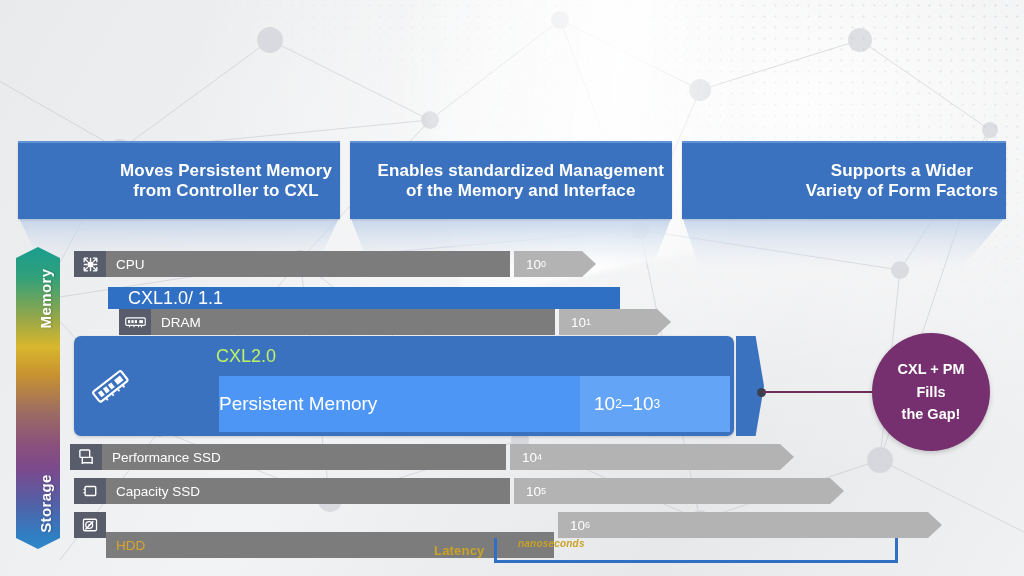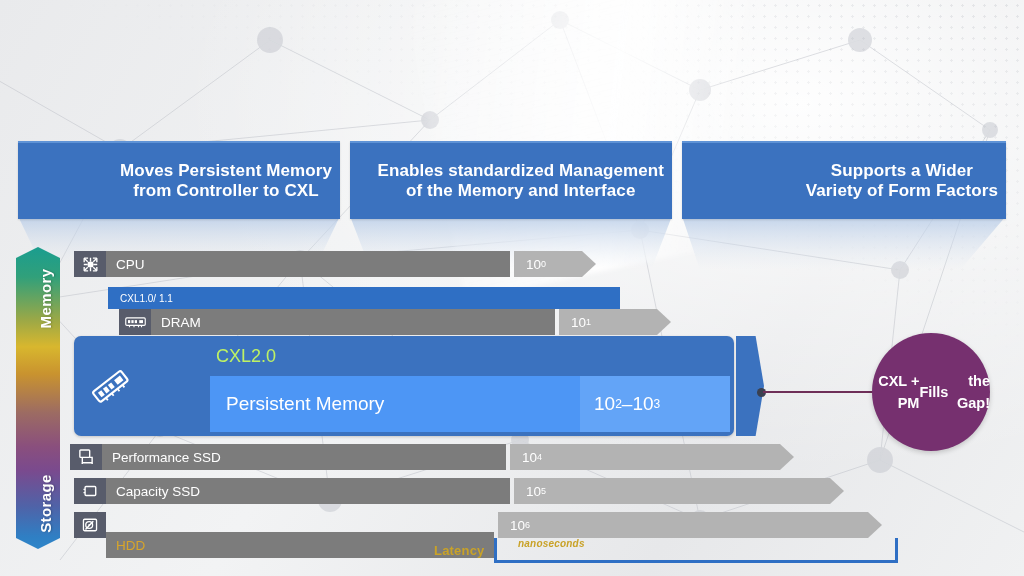--- a/index.html
+++ b/index.html
@@ -77,56 +77,56 @@
   .val{
     height:26px;background:#b3b3b3;color:#fff;display:flex;align-items:center;
     font-size:13.5px;padding-left:12px;box-sizing:border-box;white-space:nowrap;
     clip-path:polygon(0 0, calc(100% - 14px) 0, 100% 50%, calc(100% - 14px) 100%, 0 100%);
   }
   .val sup{font-size:9px;vertical-align:super;line-height:0;}
 
   
   #cxl1{
     position:absolute;left:108px;top:287px;width:512px;height:22px;background:#2f6fc4;
-    color:#fff;font-size:10px;display:flex;align-items:center;padding-left:12px;
+    color:#fff;font-size:18px;display:flex;align-items:center;padding-left:20px;
     box-sizing:border-box;
   }
 
   
   #cxl2-block{
     position:absolute;left:74px;top:336px;width:660px;height:100px;background:#3b72bf;
     border-radius:7px;box-shadow:0 1px 3px rgba(0,0,0,.18);
   }
   #cxl2-ico{
     position:absolute;left:6px;top:0;width:60px;height:100px;
     display:flex;align-items:center;justify-content:center;color:#fff;
   }
   #cxl2-title{
     position:absolute;left:132px;top:5px;width:524px;height:30px;color:#bef264;
     font-size:18px;display:flex;align-items:center;padding-left:10px;box-sizing:border-box;
   }
   #pm-label{
-    position:absolute;left:136px;top:40px;width:372px;height:56px;background:#4d96f5;
-    color:#fff;font-size:19px;display:flex;align-items:center;padding-left:16px;box-sizing:border-box;
+    position:absolute;left:145px;top:40px;width:372px;height:56px;background:#4d96f5;
+    color:#fff;font-size:19px;display:flex;align-items:center;box-sizing:border-box;
   }
   #pm-val{
     position:absolute;left:506px;top:40px;width:150px;height:56px;background:#63a4f7;
     color:#fff;font-size:19px;display:flex;align-items:center;padding-left:14px;box-sizing:border-box;
   }
   #pm-val sup{font-size:12px;vertical-align:super;line-height:0;}
   #cxl2-arrow{
     position:absolute;left:736px;top:336px;width:28px;height:100px;background:#3b72bf;
     clip-path:polygon(0 0, 70% 0, 100% 50%, 70% 100%, 0 100%);
   }
 
   
   #callout{
     position:absolute;left:872px;top:333px;width:118px;height:118px;border-radius:50%;
-    background:#76306f;color:#fff;display:flex;flex-direction:row;align-items:center;
-    justify-content:center;font-weight:bold;font-size:14.5px;line-height:1.55;text-align:right;
+    background:#76306f;color:#fff;display:flex;flex-direction:column;align-items:center;
+    justify-content:center;font-weight:bold;font-size:14.5px;line-height:1.55;text-align:center;
     box-shadow:0 2px 5px rgba(0,0,0,.18);
   }
   #connector{position:absolute;left:757px;top:388px;width:120px;height:8px;}
   #connector .line{position:absolute;left:6px;top:3px;width:114px;height:2px;background:#6e2f58;}
   #connector .dot{position:absolute;left:0;top:0;width:9px;height:9px;border-radius:50%;background:#3a4050;}
 
   
   #latency-label{
     position:absolute;left:434px;top:543px;font-size:13px;font-weight:bold;color:#c9a227;
     letter-spacing:.2px;
@@ -336,21 +336,21 @@
 
   <div class="row" style="left:74px;top:512px;">
     <div class="ico">
       <svg width="18" height="18" viewBox="0 0 22 22" fill="none" stroke="#fff" stroke-width="1.6">
         <rect x="3" y="4" width="16" height="14" rx="1.4"></rect>
         <circle cx="10" cy="11" r="4.2"></circle>
         <circle cx="10" cy="11" r="1.1" fill="#fff" stroke="none"></circle>
         <path d="M5.5 16.5 L15 6.5" stroke-width="1.8"></path>
       </svg>
     </div>
-    <div class="bar" style="width:388px;margin-top:40px;">
+    <div class="bar" style="width:448px;margin-top:40px;">
       <span style="color:#d8a52a;">HDD</span>
     </div>
     <div class="val" style="width:384px;margin-left:4px;">
       <span>10</span>
         <sup>6</sup>
     </div>
   </div>
 
   <div id="latency-bracket"></div>
   <div id="latency-label">Latency</div>

